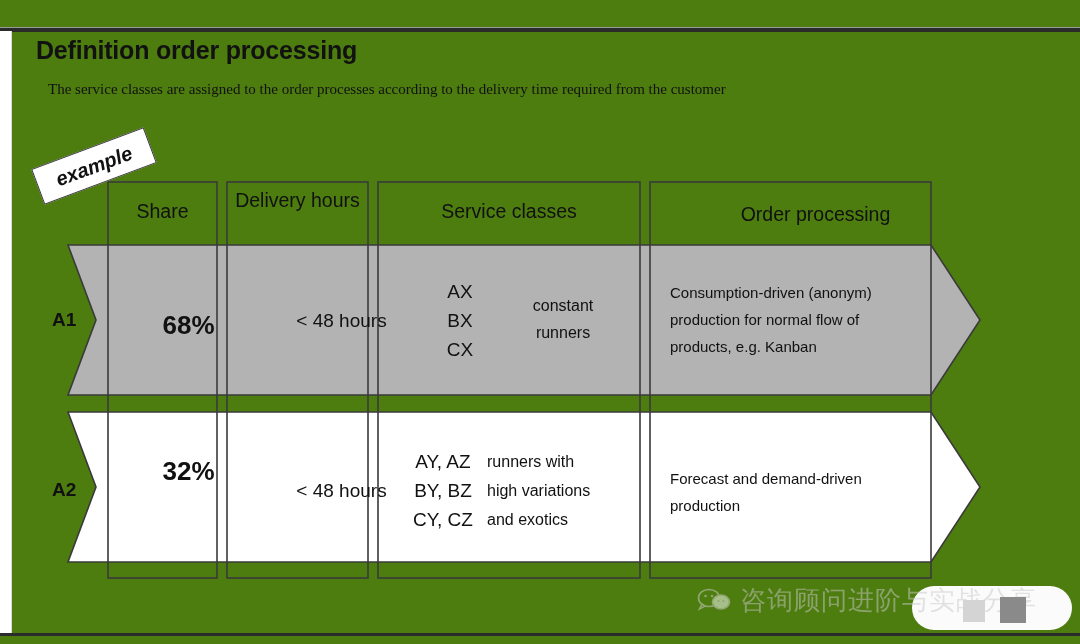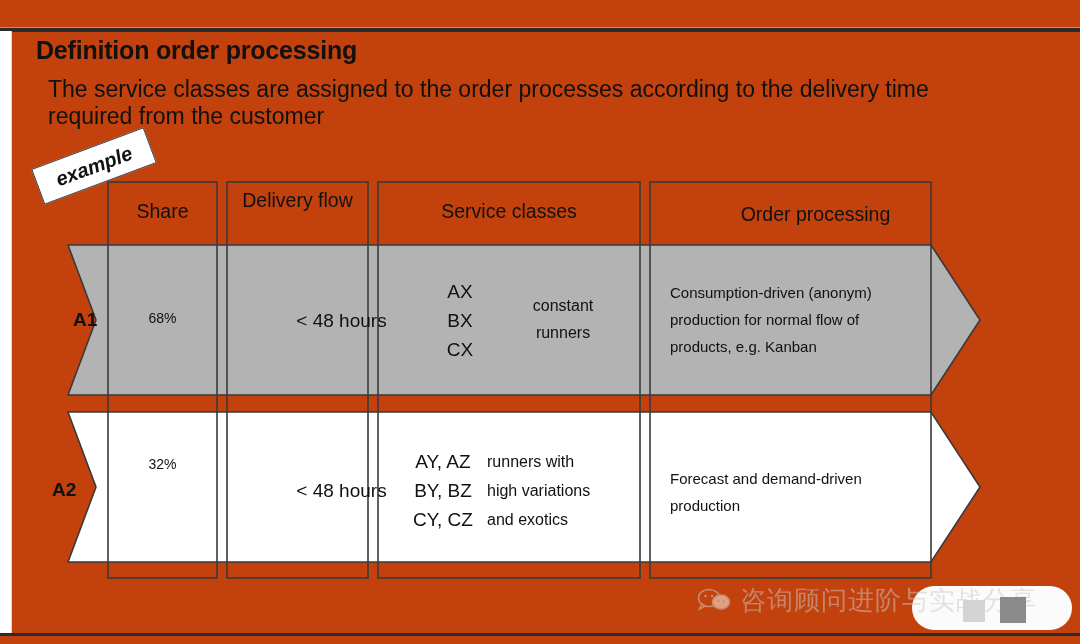--- a/index.html
+++ b/index.html
@@ -14,21 +14,21 @@
     overflow: hidden;
     font-family: "Liberation Sans", sans-serif;
     color: #111111;
   }
 
   
   .page-frame {
     position: absolute;
     left: 0; top: 0;
     width: 1080px; height: 644px;
-    background: #c2410c;
+    background: #4d7c0f;
   }
   .rule-top {
     position: absolute;
     left: 0; top: 27px;
     width: 1080px; height: 4px;
     background: #2b2b2b;
     border-top: 1px solid #9a9a9a;
   }
   .rule-bottom {
     position: absolute;
@@ -51,23 +51,24 @@
     font-size: 25px;
     font-weight: bold;
     letter-spacing: -0.2px;
     color: #111111;
     white-space: nowrap;
   }
   .slide-subtitle {
     position: absolute;
     left: 48px; top: 76px;
     width: 960px;
-    font-size: 23px;
+    font-size: 15px;
     line-height: 27px;
     color: #111111;
+    font-family: Liberation Serif, serif;
   }
 
   
   .example-tag {
     position: absolute;
     left: 34px; top: 147px;
     width: 118px; height: 36px;
     border: 1.3px solid #3a3a3a;
     background: #ffffff;
     transform: rotate(-20.5deg);
@@ -103,24 +104,25 @@
     font-size: 19.5px;
     line-height: 25px;
     z-index: 5;
   }
   .row-tag {
     font-size: 19px;
     font-weight: bold;
     z-index: 5;
   }
   .cell-share {
-    font-size: 14px;
-    font-weight: normal;
-    text-align: center;
-    z-index: 5;
+    font-size: 26px;
+    font-weight: bold;
+    text-align: center;
+    z-index: 5;
+    margin-left: 26px;
   }
   .cell-delivery {
     font-size: 19px;
     text-align: center;
     z-index: 5;
     padding-left: 44px;
   }
   .cell-codes {
     font-size: 19px;
     line-height: 29px;
@@ -216,27 +218,27 @@
       <rect x="227" y="182" width="141" height="396" fill="none" stroke="#3a3a3a" stroke-width="1.6"></rect>
 
       <rect x="378" y="182" width="262" height="396" fill="none" stroke="#3a3a3a" stroke-width="1.6"></rect>
 
       <rect x="650" y="182" width="281" height="396" fill="none" stroke="#3a3a3a" stroke-width="1.6"></rect>
     </svg>
 
     <div class="txt hdr" style="left:108px; top:199px; width:109px;">Share</div>
 
     <div class="txt hdr" style="left:227px; top:188px; width:141px;">Delivery
-flow</div>
+hours</div>
 
     <div class="txt hdr" style="left:378px; top:199px; width:262px;">Service classes</div>
 
     <div class="txt hdr" style="left:650px; top:202px; width:331px;">Order processing</div>
 
-    <div class="txt row-tag" style="left:52px; top:309px;margin-left:21px;">A1</div>
+    <div class="txt row-tag" style="left:52px; top:309px;">A1</div>
 
     <div class="txt cell-share" style="left:108px; top:310px; width:109px;">68%</div>
 
     <div class="txt cell-delivery" style="left:227px; top:310px; width:141px;">&lt; 48 hours</div>
 
     <div class="txt cell-codes" style="left:415px; top:277px; width:90px;">AX
 BX
 CX</div>
 
     <div class="txt cell-desc center-desc" style="left:488px; top:292px; width:150px;">constant

